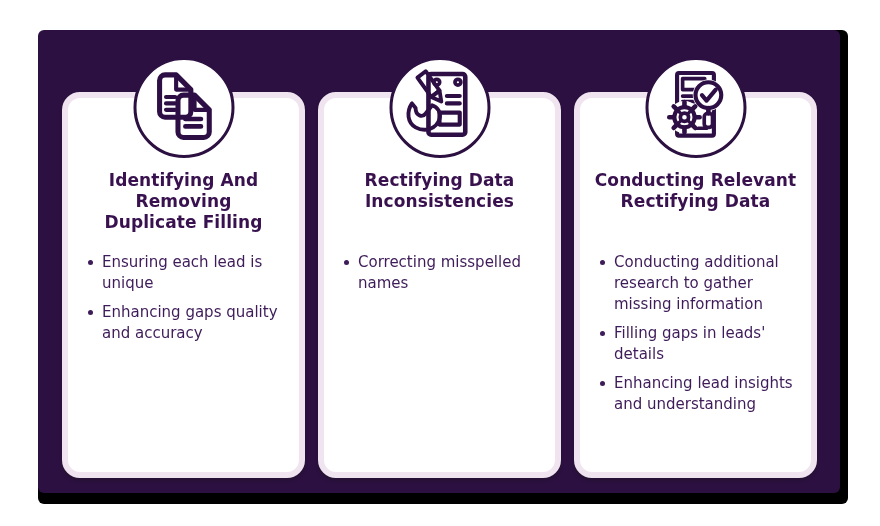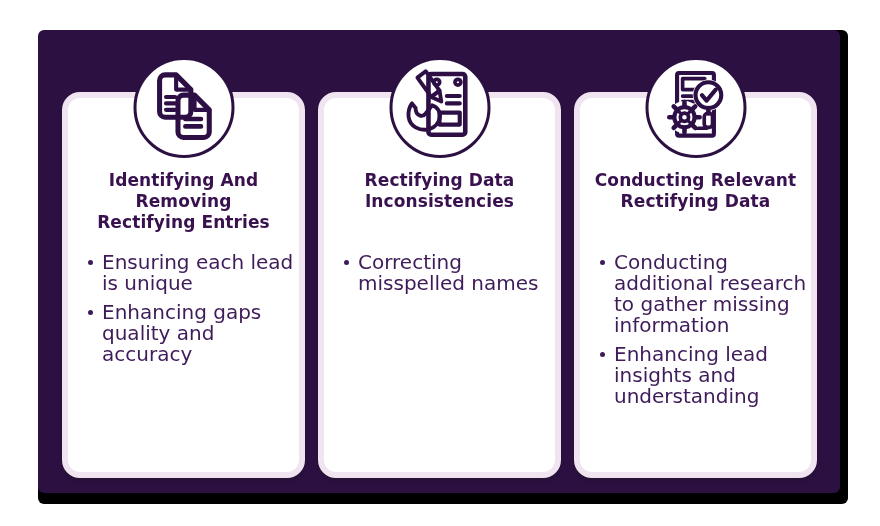--- a/index.html
+++ b/index.html
@@ -75,21 +75,21 @@
 
   ul.bullets {
     margin: 14px 0 0 0;
     padding: 0 2px 0 20px;
     list-style: none;
   }
   ul.bullets li {
     display: flex;
     align-items: flex-start;
     gap: 9px;
-    font-size: 20px;
+    font-size: 15px;
     line-height: 21px;
     color: #3E1B59;
     margin-bottom: 8px;
   }
   ul.bullets .dot {
     flex: 0 0 auto;
     width: 5px;
     height: 5px;
     border-radius: 50%;
     background: #3E1B59;
@@ -110,21 +110,21 @@
           <path class="ico" stroke-width="4.5" d="M42 14 v16 h16"></path>
           <path class="ico" stroke-width="4.5" d="M31 38 h10 M31 45 h10 M31 52 h10"></path>
           <path class="ico" stroke-width="5.5" fill="#ffffff" d="M50 36 h12 l16 16 v24 a6 6 0 0 1 -6 6 h-22 a6 6 0 0 1 -6 -6 v-34 a6 6 0 0 1 6 -6 z"></path>
           <path class="ico" stroke-width="4.5" d="M62 36 v16 h16"></path>
           <path class="ico" stroke-width="5" d="M52 62 h17 M52 70 h17"></path>
         </svg>
       </div>
       <div class="card-title">
         <div class="title-line">Identifying And</div>
         <div class="title-line">Removing</div>
-        <div class="title-line">Rectifying Entries</div>
+        <div class="title-line">Duplicate Filling</div>
       </div>
       <ul class="bullets">
         <li>
             <span class="dot"></span>
             <span>Ensuring each lead is unique</span>
           </li>
         <li>
             <span class="dot"></span>
             <span>Enhancing gaps quality and accuracy</span>
           </li>
@@ -179,19 +179,23 @@
         <div class="title-line">Conducting Relevant</div>
         <div class="title-line">Rectifying Data</div>
       </div>
       <ul class="bullets">
         <li>
             <span class="dot"></span>
             <span>Conducting additional research to gather missing information</span>
           </li>
         <li>
             <span class="dot"></span>
+            <span>Filling gaps in leads' details</span>
+          </li>
+        <li>
+            <span class="dot"></span>
             <span>Enhancing lead insights and understanding</span>
           </li>
       </ul>
     </div>
 
   </div>
 </div>
 
 </body></html>

